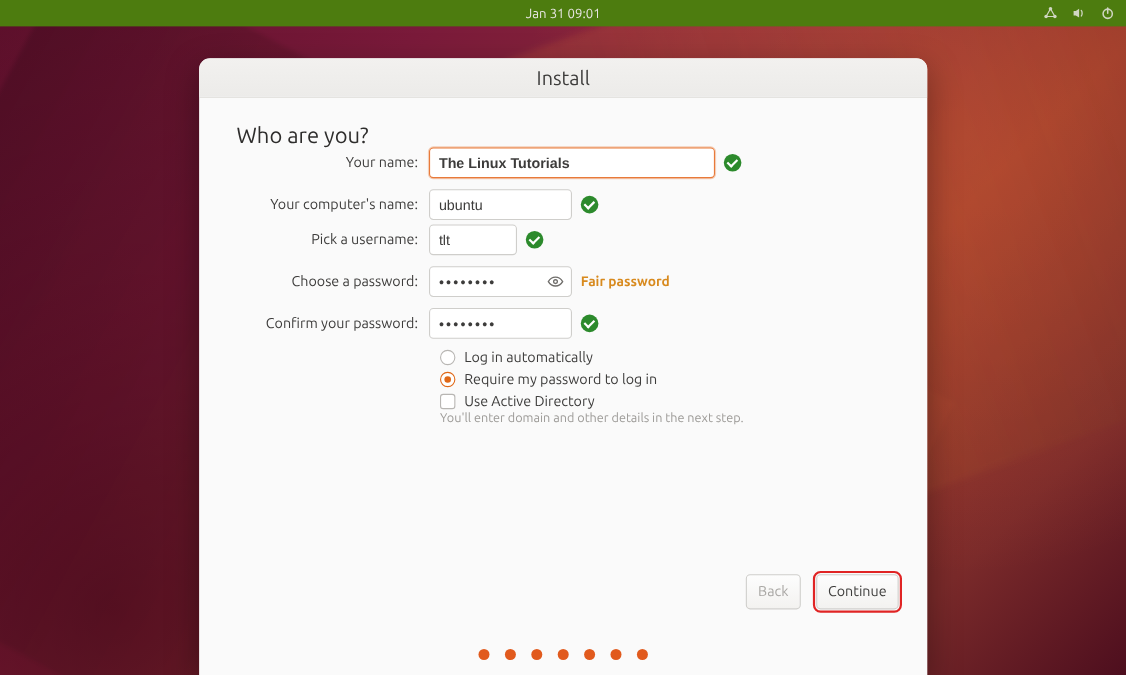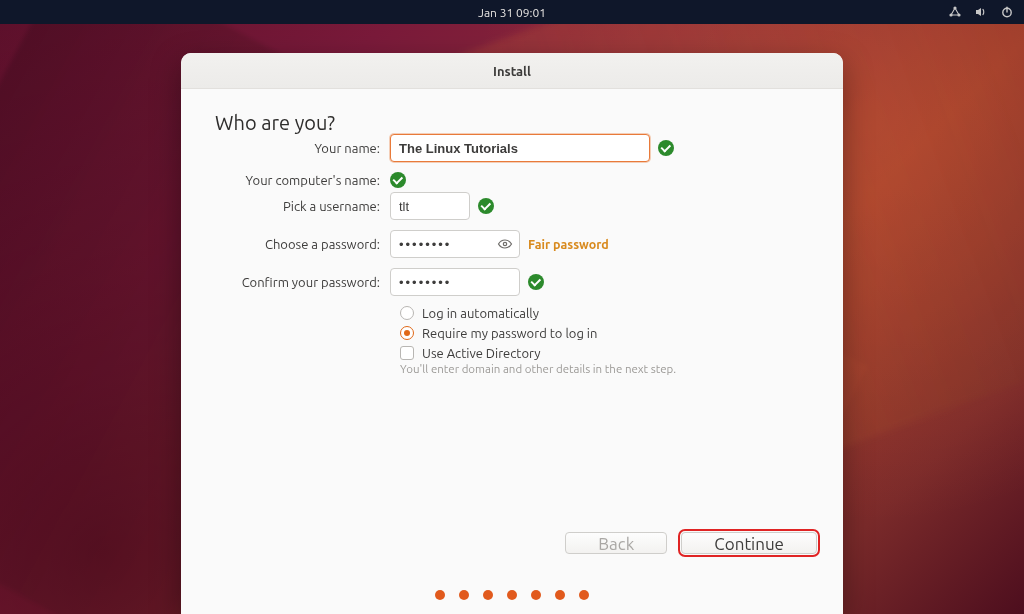--- a/index.html
+++ b/index.html
@@ -7,40 +7,40 @@
   body {
     background:
       radial-gradient(circle at 85% 20%, rgba(255,120,60,0.25) 0%, rgba(0,0,0,0) 40%),
       radial-gradient(circle at 10% 90%, rgba(60,0,20,0.6) 0%, rgba(0,0,0,0) 50%),
       linear-gradient(135deg, #5b0f2a 0%, #7a1a3a 25%, #8c2a3a 45%, #a13b2e 65%, #7a2a2a 85%, #4d0e1e 100%);
     position: relative;
   }
   
   .topbar {
     position: absolute; top:0; left:0; right:0; height:24px;
-    background:#0f172a; color:#e8e6e3; font-size:12px;
+    background:#4d7c0f; color:#e8e6e3; font-size:12px;
     display:flex; align-items:center; justify-content:center;
     z-index:3;
   }
   .topbar .tray { position:absolute; right:10px; top:0; height:24px; display:flex; align-items:center; gap:12px; }
   .topbar .tray span { opacity:0.85; }
   .tray svg { display:block; }
 
   
   .window {
     position:absolute; left:181px; top:53px; width:662px; height:561px;
     background:#fafafa; border-radius:10px 10px 0 0; box-shadow:0 10px 30px rgba(0,0,0,0.35);
     display:flex; flex-direction:column;
     z-index:2;
   }
   .titlebar {
     height:36px; border-bottom:1px solid #e2e0dd; border-radius:10px 10px 0 0;
     background:linear-gradient(#f2f1ef,#ecebe9);
     display:flex; align-items:center; justify-content:center;
-    font-size:13px; font-weight:700; color:#3d3c3b;
+    font-size:18px; font-weight:400; color:#3d3c3b;
   }
   .content { flex:1; padding:22px 34px 12px 34px; position:relative; }
   h1.page-title { font-size:20px; font-weight:400; color:#2e2d2c; }
 
   .form { font-size:13px; color:#3d3c3b; }
   .row { display:flex; align-items:center; margin-bottom:10px; }
   .row.tight { margin-bottom:4px; }
   .row .lbl { width:175px; text-align:right; padding-right:10px; color:#3d3c3b; }
   .row .ctl { display:flex; align-items:center; gap:8px; }
   .helper { margin-left:185px; font-size:11.5px; color:#7a7875; margin-top:-4px; margin-bottom:10px; }
@@ -74,22 +74,22 @@
     width:14px; height:14px; border-radius:50%; border:1px solid #b8b6b3; background:#fff; position:relative; flex:none;
   }
   .radio.selected { border-color:#e06817; }
   .radio.selected::after { content:""; position:absolute; inset:3px; border-radius:50%; background:#e06817; }
   .cb {
     width:14px; height:14px; border:1px solid #b8b6b3; border-radius:3px; background:#fff; flex:none;
   }
 
   .buttons { position:absolute; right:26px; bottom:60px; display:flex; gap:14px; }
   .btn {
-    height:22px; padding:0 32px; border:1px solid #cfcecb; border-radius:4px;
-    background:linear-gradient(#fdfdfd,#f3f2f0); font-size:17px; color:#3d3c3b;
+    height:32px; padding:0 10px; border:1px solid #cfcecb; border-radius:4px;
+    background:linear-gradient(#fdfdfd,#f3f2f0); font-size:13px; color:#3d3c3b;
     display:inline-flex; align-items:center; justify-content:center; cursor:pointer;
   }
   .btn.back { color:#a9a7a4; }
   .btn.continue-hl { outline:2px solid #e02424; outline-offset:1px; }
 
   .dots { position:absolute; left:0; right:0; bottom:14px; display:flex; justify-content:center; gap:14px; }
   .dot { width:10px; height:10px; border-radius:50%; background:#e15a1d; }
 
   
   .bgshape1, .bgshape2 { position:absolute; z-index:1; pointer-events:none; }
@@ -144,20 +144,21 @@
         <div class="lbl">Your name:</div>
         <div class="ctl">
           <input class="text w-lg focused" value="The Linux Tutorials" style="">
           <span class="check"></span>
         </div>
       </div>
 
       <div class="row tight">
         <div class="lbl">Your computer's name:</div>
         <div class="ctl">
+          <input class="text w-md" value="ubuntu" style="">
           <span class="check"></span>
         </div>
       </div>
 
       <div class="row">
         <div class="lbl">Pick a username:</div>
         <div class="ctl">
           <input class="text w-sm" value="tlt" style="">
           <span class="check"></span>
         </div>

